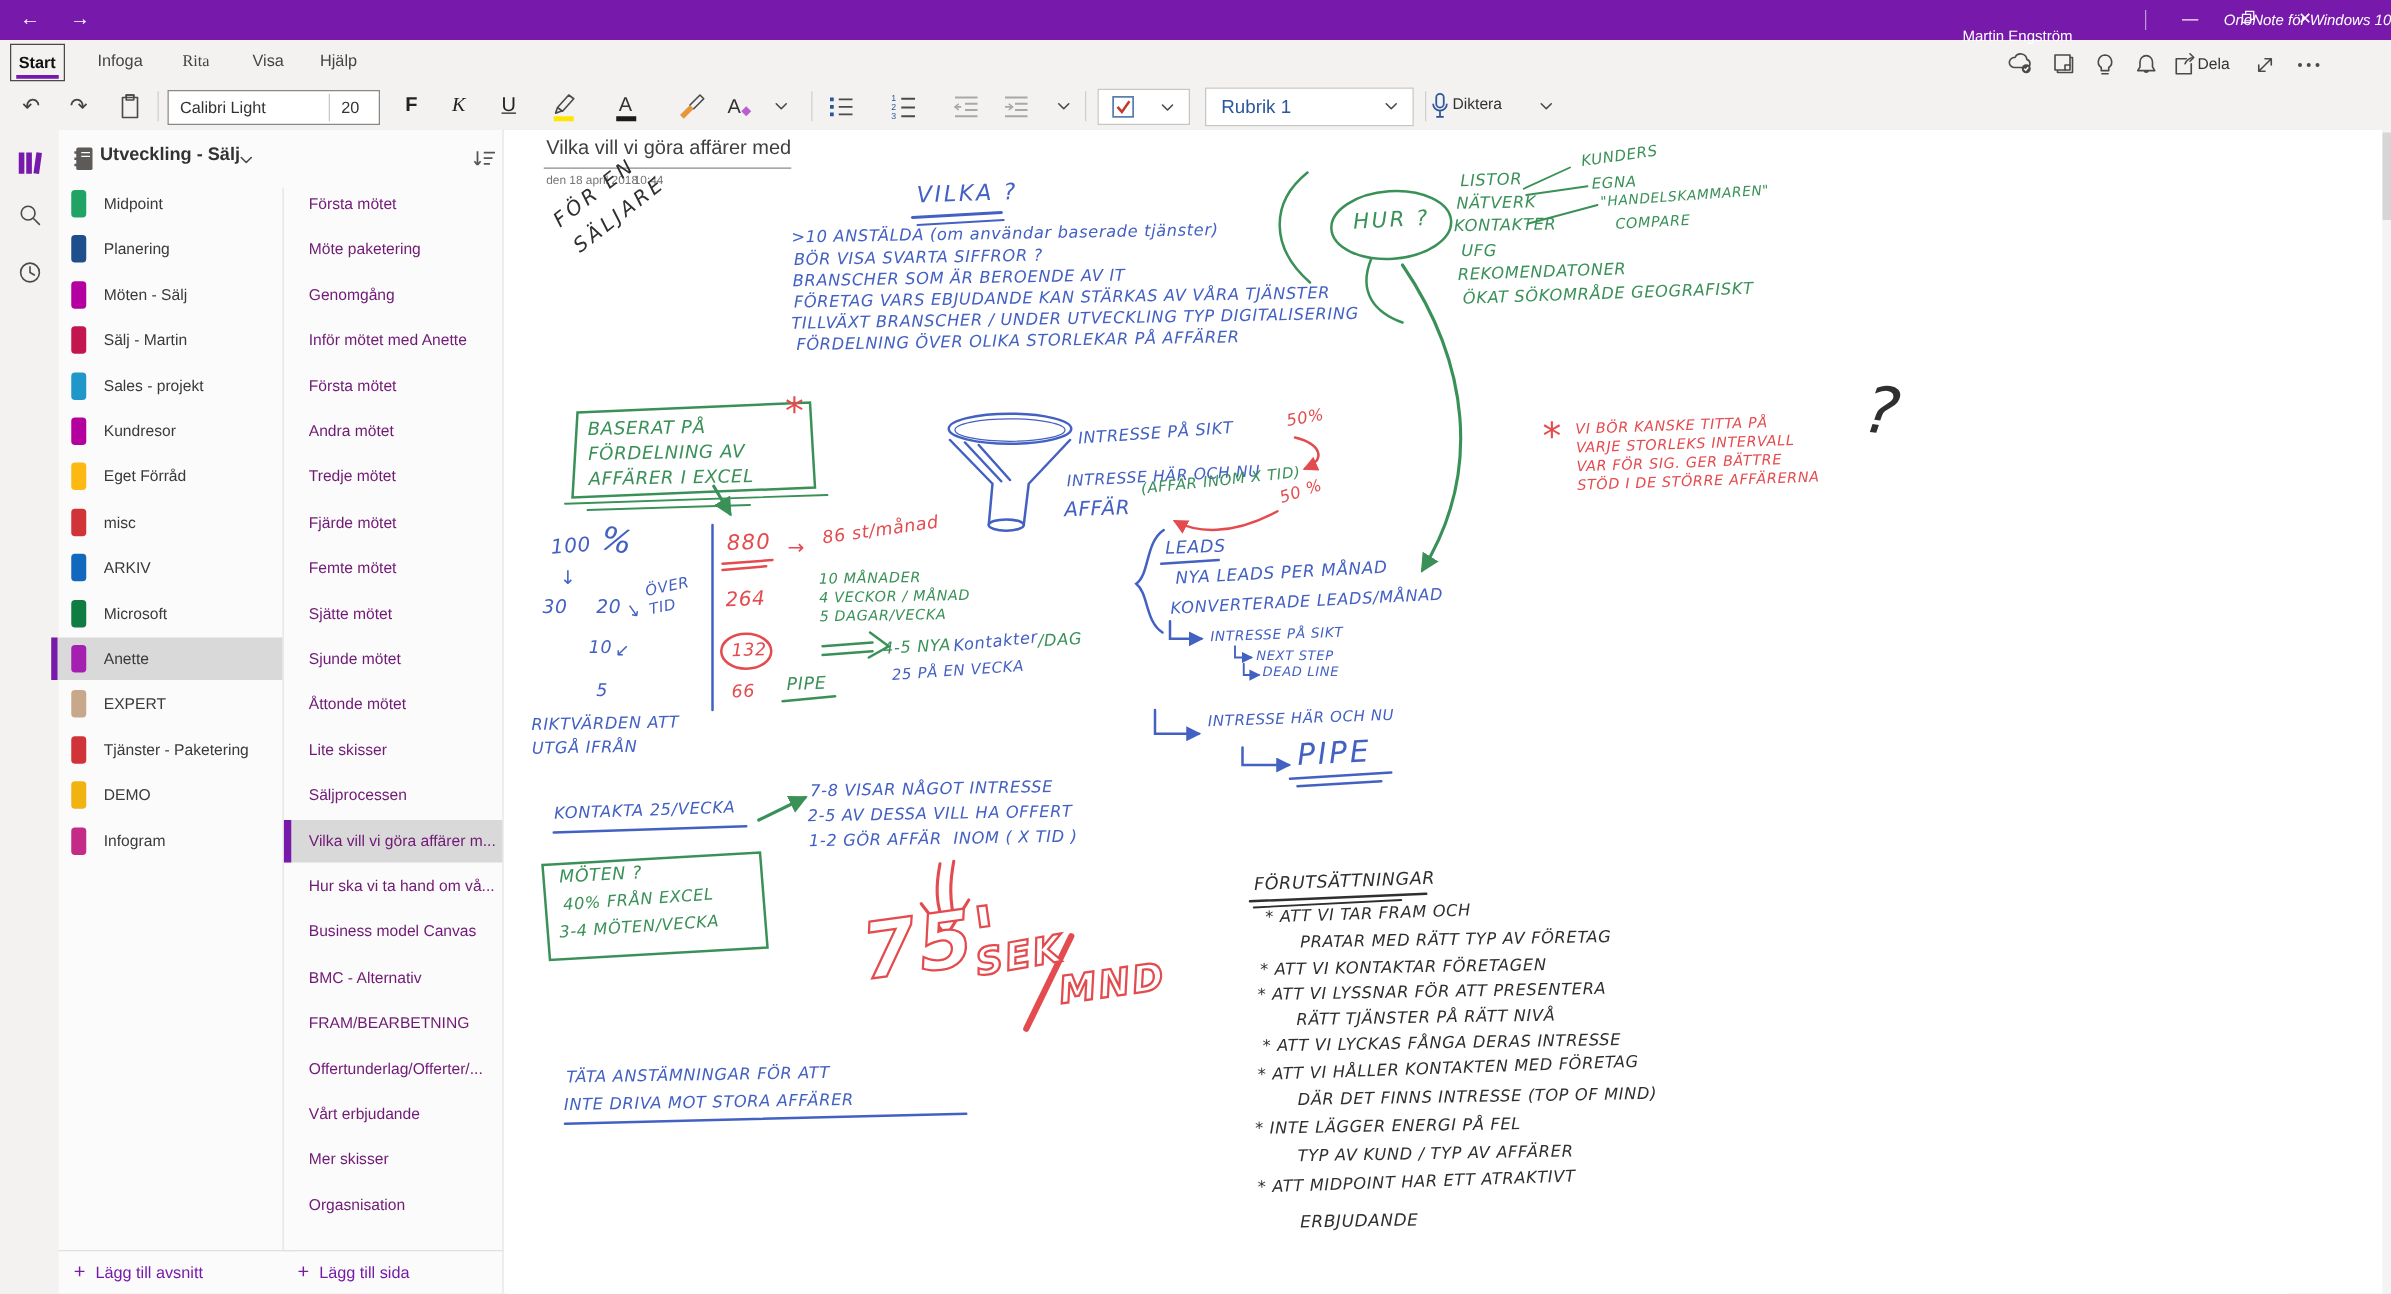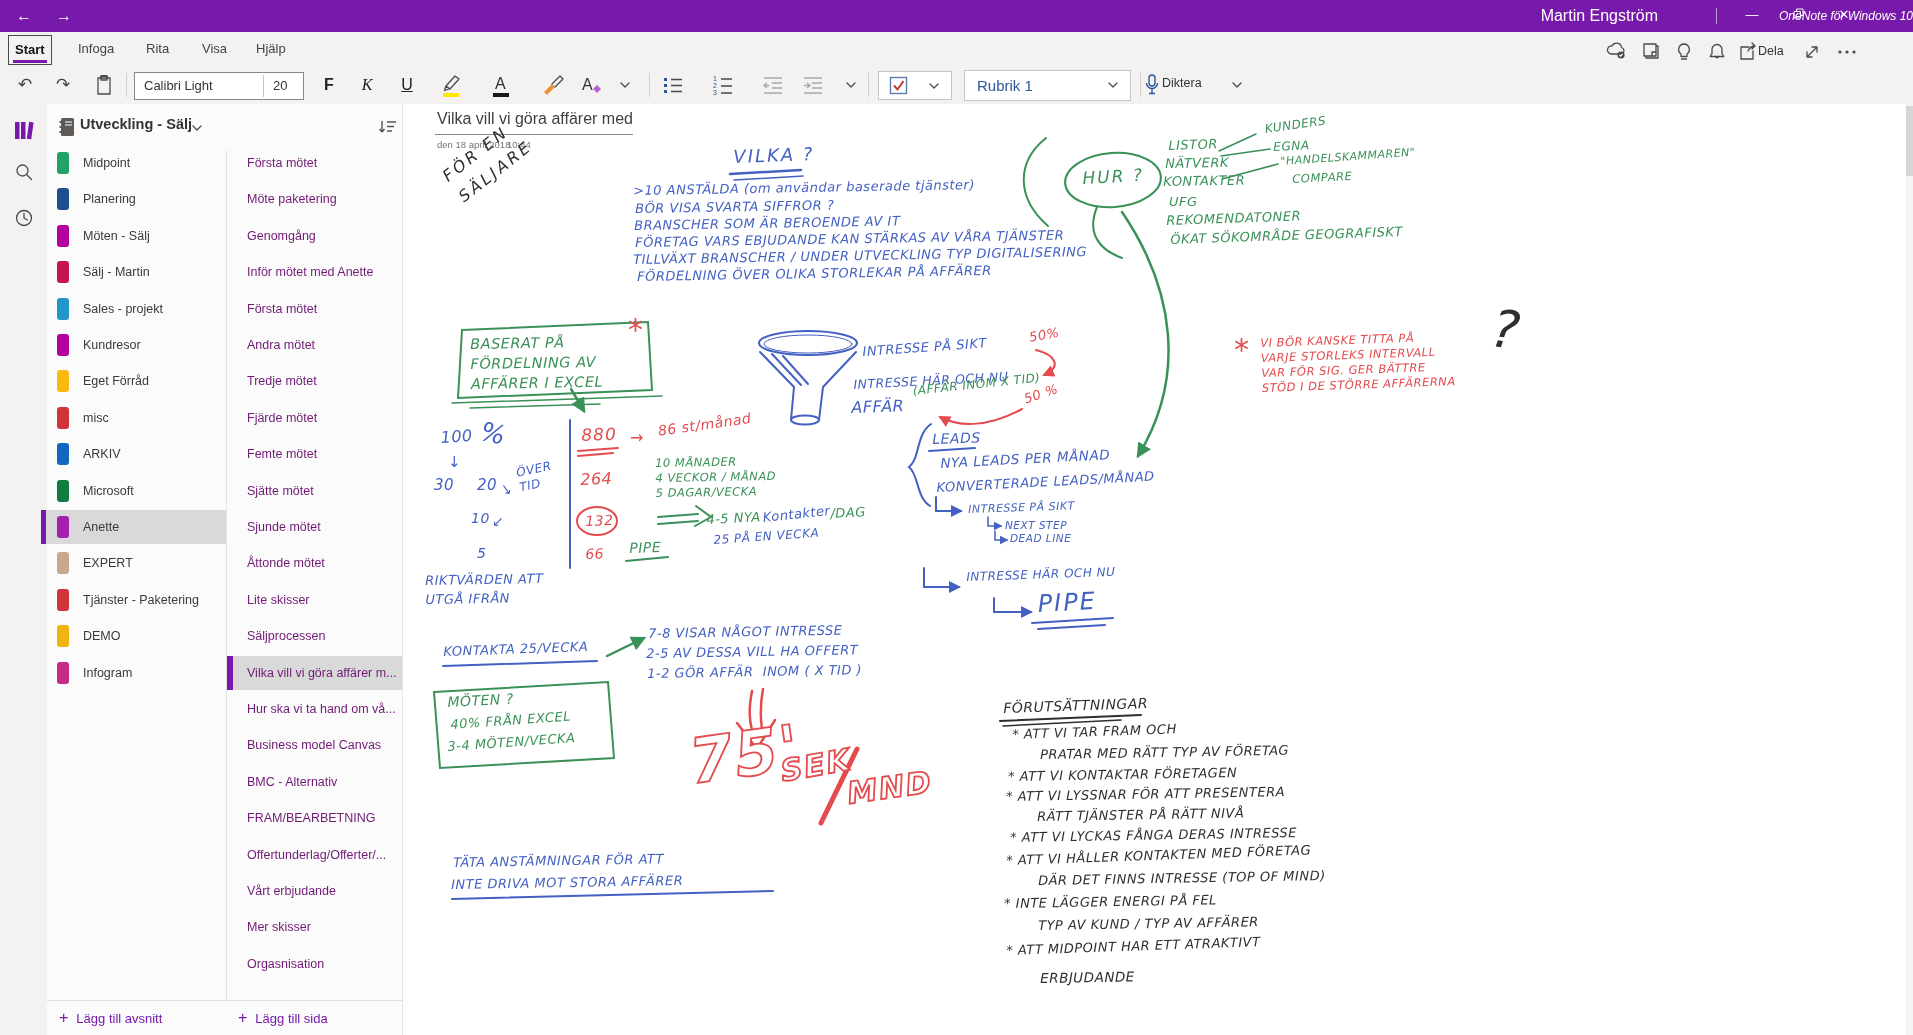--- a/index.html
+++ b/index.html
@@ -4,30 +4,30 @@
 <style>
   html,body{margin:0;padding:0;background:#e8e8e8;}
   .app{position:relative;width:1913px;height:1035px;overflow:hidden;
        font-family:"Liberation Sans",sans-serif;background:#f3f2f1;}
   
   .titlebar{position:absolute;left:0;top:0;width:1913px;height:32px;background:#7719aa;color:#fff;}
   .titlebar .navarrow{position:absolute;top:0;width:40px;height:32px;line-height:32px;text-align:center;
        font-size:16px;cursor:default;}
   .tb-back{left:4px;} .tb-fwd{left:44px;}
   .app-title{position:absolute;left:0;right:0;top:0;height:44px;line-height:32px;text-align:right;font-size:12px;font-style:italic;}
-  .user-name{position:absolute;right:255px;top:0;height:32px;line-height:32px;font-size:16px;}
+  .user-name{position:absolute;right:255px;top:13px;height:32px;line-height:32px;font-size:12px;}
   .tb-sep{position:absolute;right:196px;top:8px;width:1px;height:16px;background:rgba(255,255,255,.55);}
   .win-btn{position:absolute;top:0;width:46px;height:32px;line-height:30px;text-align:center;font-size:13px;color:#fff;}
   .win-min{right:138px;} .win-max{right:92px;} .win-close{right:46px;}
   
   .tabs{position:absolute;left:0;top:32px;width:1913px;height:34px;}
   .tab{position:absolute;top:3px;height:28px;line-height:28px;font-size:13px;color:#444;padding:0 6px;}
   .tab-start{left:8px;border:1px solid #4a4a4a;font-weight:bold;color:#111;}
   .tab-start:after{content:"";position:absolute;left:4px;right:4px;bottom:1px;height:3px;background:#7719aa;}
-  .tab-infoga{left:72px;} .tab-rita{left:140px;} .tab-visa{left:196px;} .tab-hjalp{left:250px;}
+  .tab-infoga{left:72px;} .tab-rita{left:140px;font-family:Liberation Serif, serif;} .tab-visa{left:196px;} .tab-hjalp{left:250px;}
   
   .ribicon{position:absolute;top:40px;width:24px;height:24px;}
   .dela-label{position:absolute;left:1758px;top:44px;font-size:12.5px;color:#333;}
   
   .toolbar{position:absolute;left:0;top:66px;width:1913px;height:38px;border-bottom:1px solid #e1dfdd;background:#f3f2f1;}
   .titem{position:absolute;top:5px;height:28px;line-height:28px;text-align:center;color:#444;}
   .tdiv{position:absolute;top:7px;width:1px;height:24px;background:#d0cfcd;}
   .fontbox{position:absolute;left:134px;top:6px;width:168px;height:26px;background:#fff;border:1px solid #8a8886;font-size:13px;color:#333;}
   .fontbox .fname{position:absolute;left:9px;top:0;line-height:26px;}
   .fontbox .fsep{position:absolute;left:128px;top:2px;width:1px;height:22px;background:#c8c6c4;}

